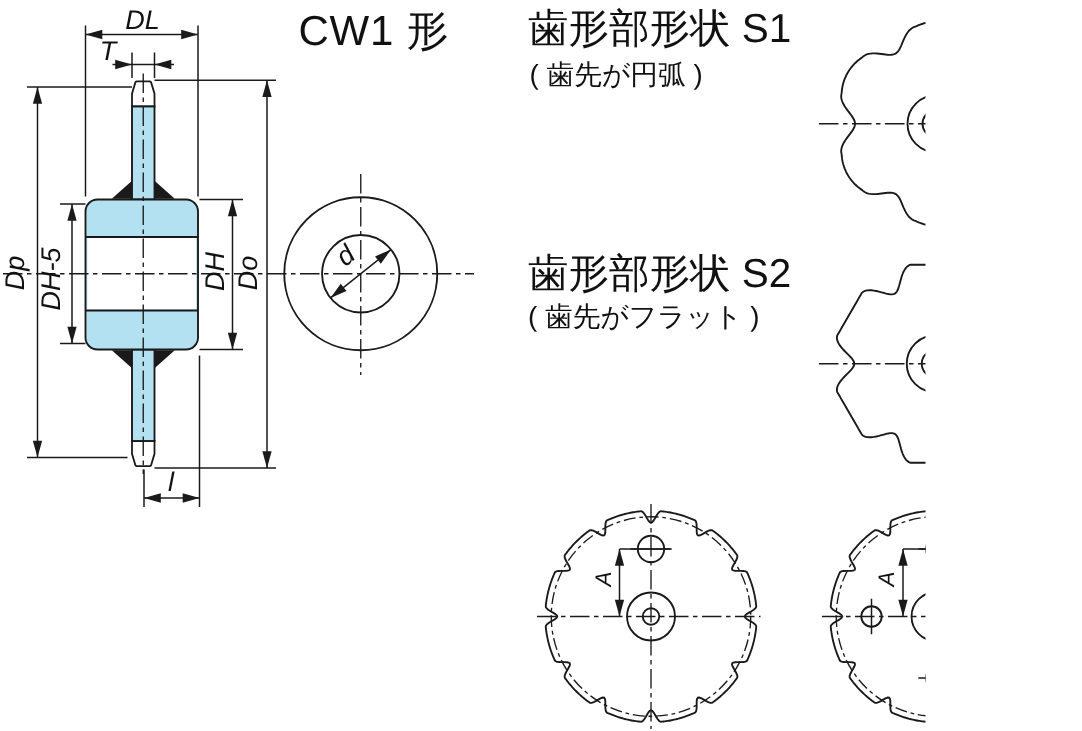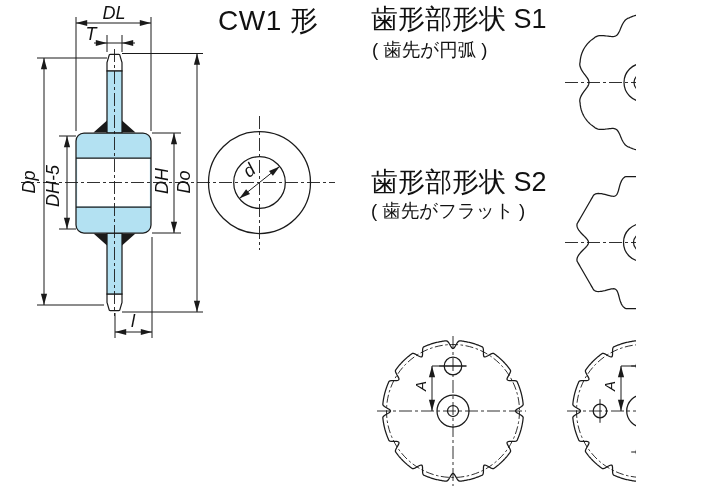--- a/index.html
+++ b/index.html
@@ -1,16 +1,16 @@
 <!DOCTYPE html>
 <html><head>
 <meta charset="utf-8">
 <style>
   html,body{margin:0;padding:0;background:#ffffff;}
-  #stage{position:relative;width:617px;height:487px;background:#fff;overflow:hidden;margin-left:19px;}
+  #stage{position:relative;width:617px;height:487px;background:#fff;overflow:hidden;}
   svg{position:absolute;left:0;top:0;}
   svg text{fill:#111111;font-family:"Liberation Sans",sans-serif;}
   .ln{stroke:#1a1a1a;stroke-width:1;fill:none;}
   .out{stroke:#1a1a1a;stroke-width:1.25;fill:none;}
   .blue{fill:#b3e1f2;stroke:#1a1a1a;stroke-width:1.25;}
   .whitep{fill:#ffffff;stroke:#1a1a1a;stroke-width:1.2;}
   .solid{fill:#1a1a1a;stroke:none;}
   .cl{stroke:#1a1a1a;stroke-width:0.9;fill:none;stroke-dasharray:13 3 3 3;}
   .pc{stroke:#1a1a1a;stroke-width:0.9;fill:none;stroke-dasharray:8 2.5 2.5 2.5;}
   .dim{font-style:italic;font-size:18px;}

